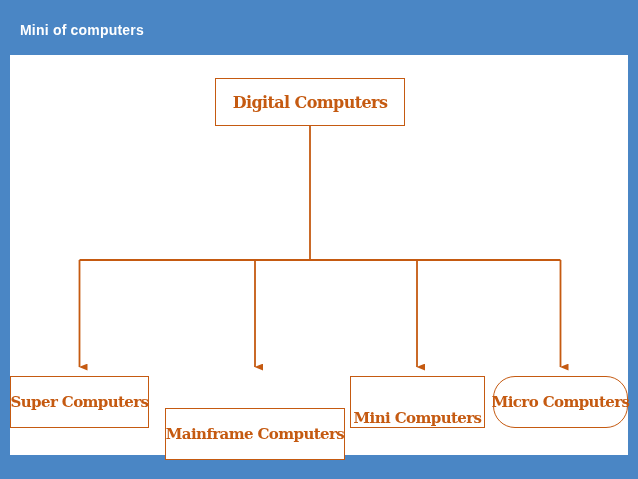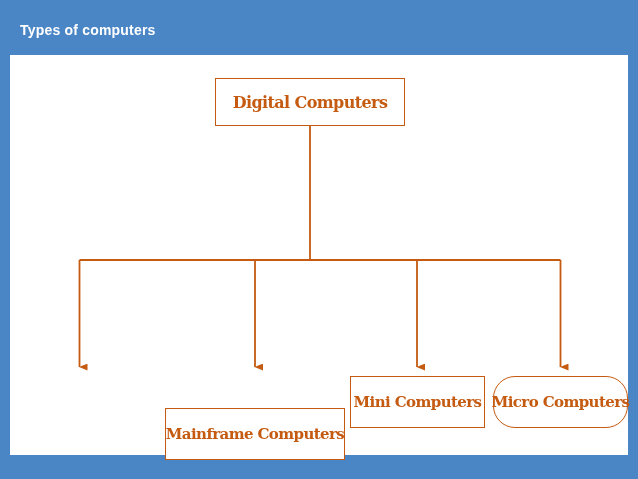--- a/index.html
+++ b/index.html
@@ -92,38 +92,38 @@
     height: 48px;
   }
   .node-root .node-label { font-size: 16px; }
 
   .leaf {
     top: 321px;
     height: 52px;
   }
   .leaf-1 { left: 0px;   width: 139px; }
   .leaf-2 { left: 155px; width: 180px; margin-top: 32px; }
-  .leaf-3 { left: 340px; width: 135px; }
+  .leaf-3 { left: 340px; width: 135px; align-items: flex-end; }
   .leaf-4 { left: 483px; width: 135px; border-radius: 22px; }
 
   svg.connectors {
     position: absolute;
     left: 0; top: 0;
     width: 618px;
     height: 400px;
     overflow: visible;
   }
 </style>
 </head>
 <body>
 
 <div id="slide">
 
   <div class="title-bar">
-    <div class="title-text">Types of computers</div>
+    <div class="title-text">Mini of computers</div>
   </div>
 
   <div class="frame-left"></div>
   <div class="frame-right"></div>
   <div class="frame-bottom"></div>
 
   <div class="canvas">
 
     <svg class="connectors" viewBox="0 0 618 400" xmlns="http://www.w3.org/2000/svg">
       <defs>
@@ -139,20 +139,23 @@
       <line x1="69.5" y1="205" x2="69.5" y2="312" stroke="#c55a11" stroke-width="1.8" marker-end="url(#arrowhead)"></line>
       <line x1="245" y1="205" x2="245" y2="312" stroke="#c55a11" stroke-width="1.8" marker-end="url(#arrowhead)"></line>
       <line x1="407" y1="205" x2="407" y2="312" stroke="#c55a11" stroke-width="1.8" marker-end="url(#arrowhead)"></line>
       <line x1="550.5" y1="205" x2="550.5" y2="312" stroke="#c55a11" stroke-width="1.8" marker-end="url(#arrowhead)"></line>
     </svg>
 
     <div class="node node-root">
       <span class="node-label">Digital Computers</span>
     </div>
 
+    <div class="node leaf leaf-1">
+      <span class="node-label">Super Computers</span>
+    </div>
 
     <div class="node leaf leaf-2">
       <span class="node-label">Mainframe Computers</span>
     </div>
 
     <div class="node leaf leaf-3">
       <span class="node-label">Mini Computers</span>
     </div>
 
     <div class="node leaf leaf-4">

